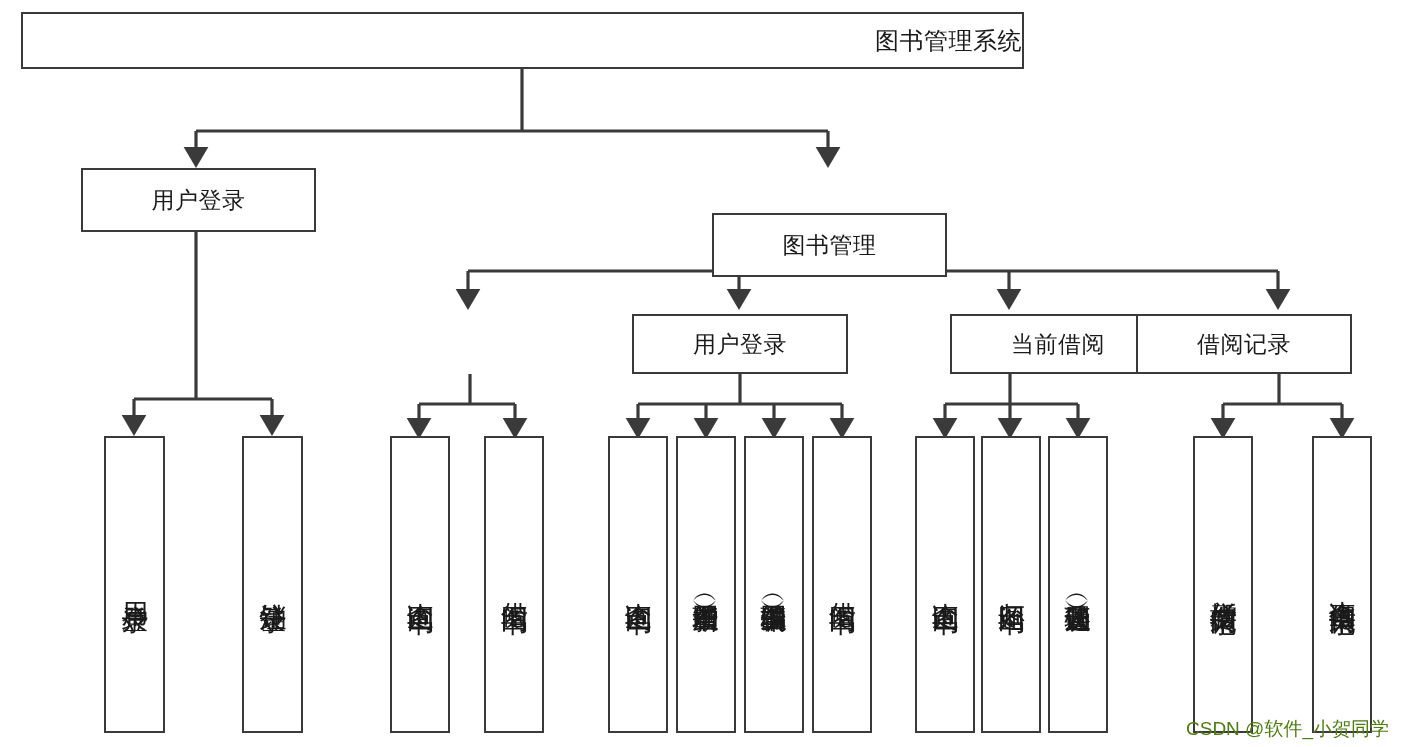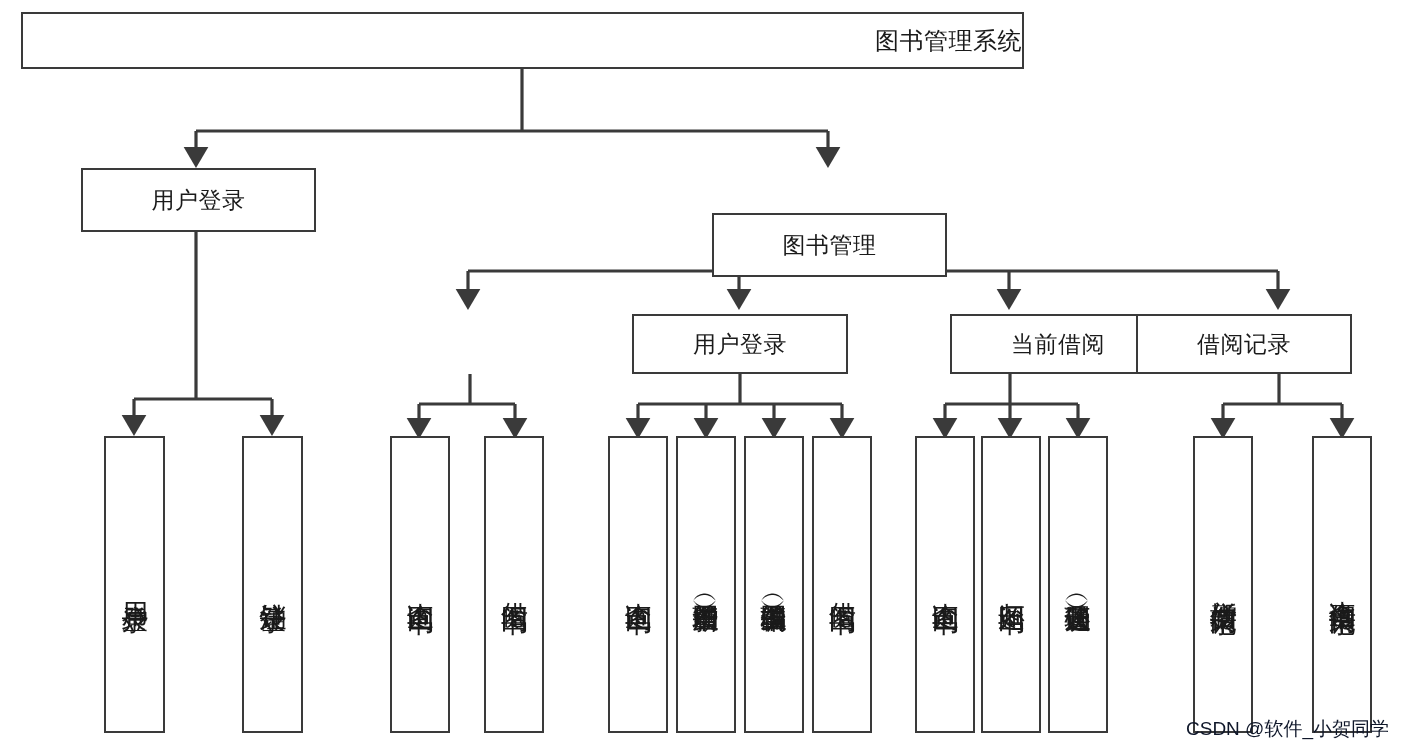--- a/index.html
+++ b/index.html
@@ -62,21 +62,21 @@
     letter-spacing: 2px;
     max-height: 100%;
   }
   .node.vert.tall .label {
     font-size: 26px;
     letter-spacing: 0px;
   }
   .watermark {
     position: absolute;
     font-size: 19px;
-    color: #0f172a;
+    color: #4d7c0f;
     white-space: nowrap;
     user-select: none;
   }
 </style>
 </head>
 <body>
 
 <div id="canvas">
 
   <svg id="connectors" viewBox="0 0 1405 747" xmlns="http://www.w3.org/2000/svg">

